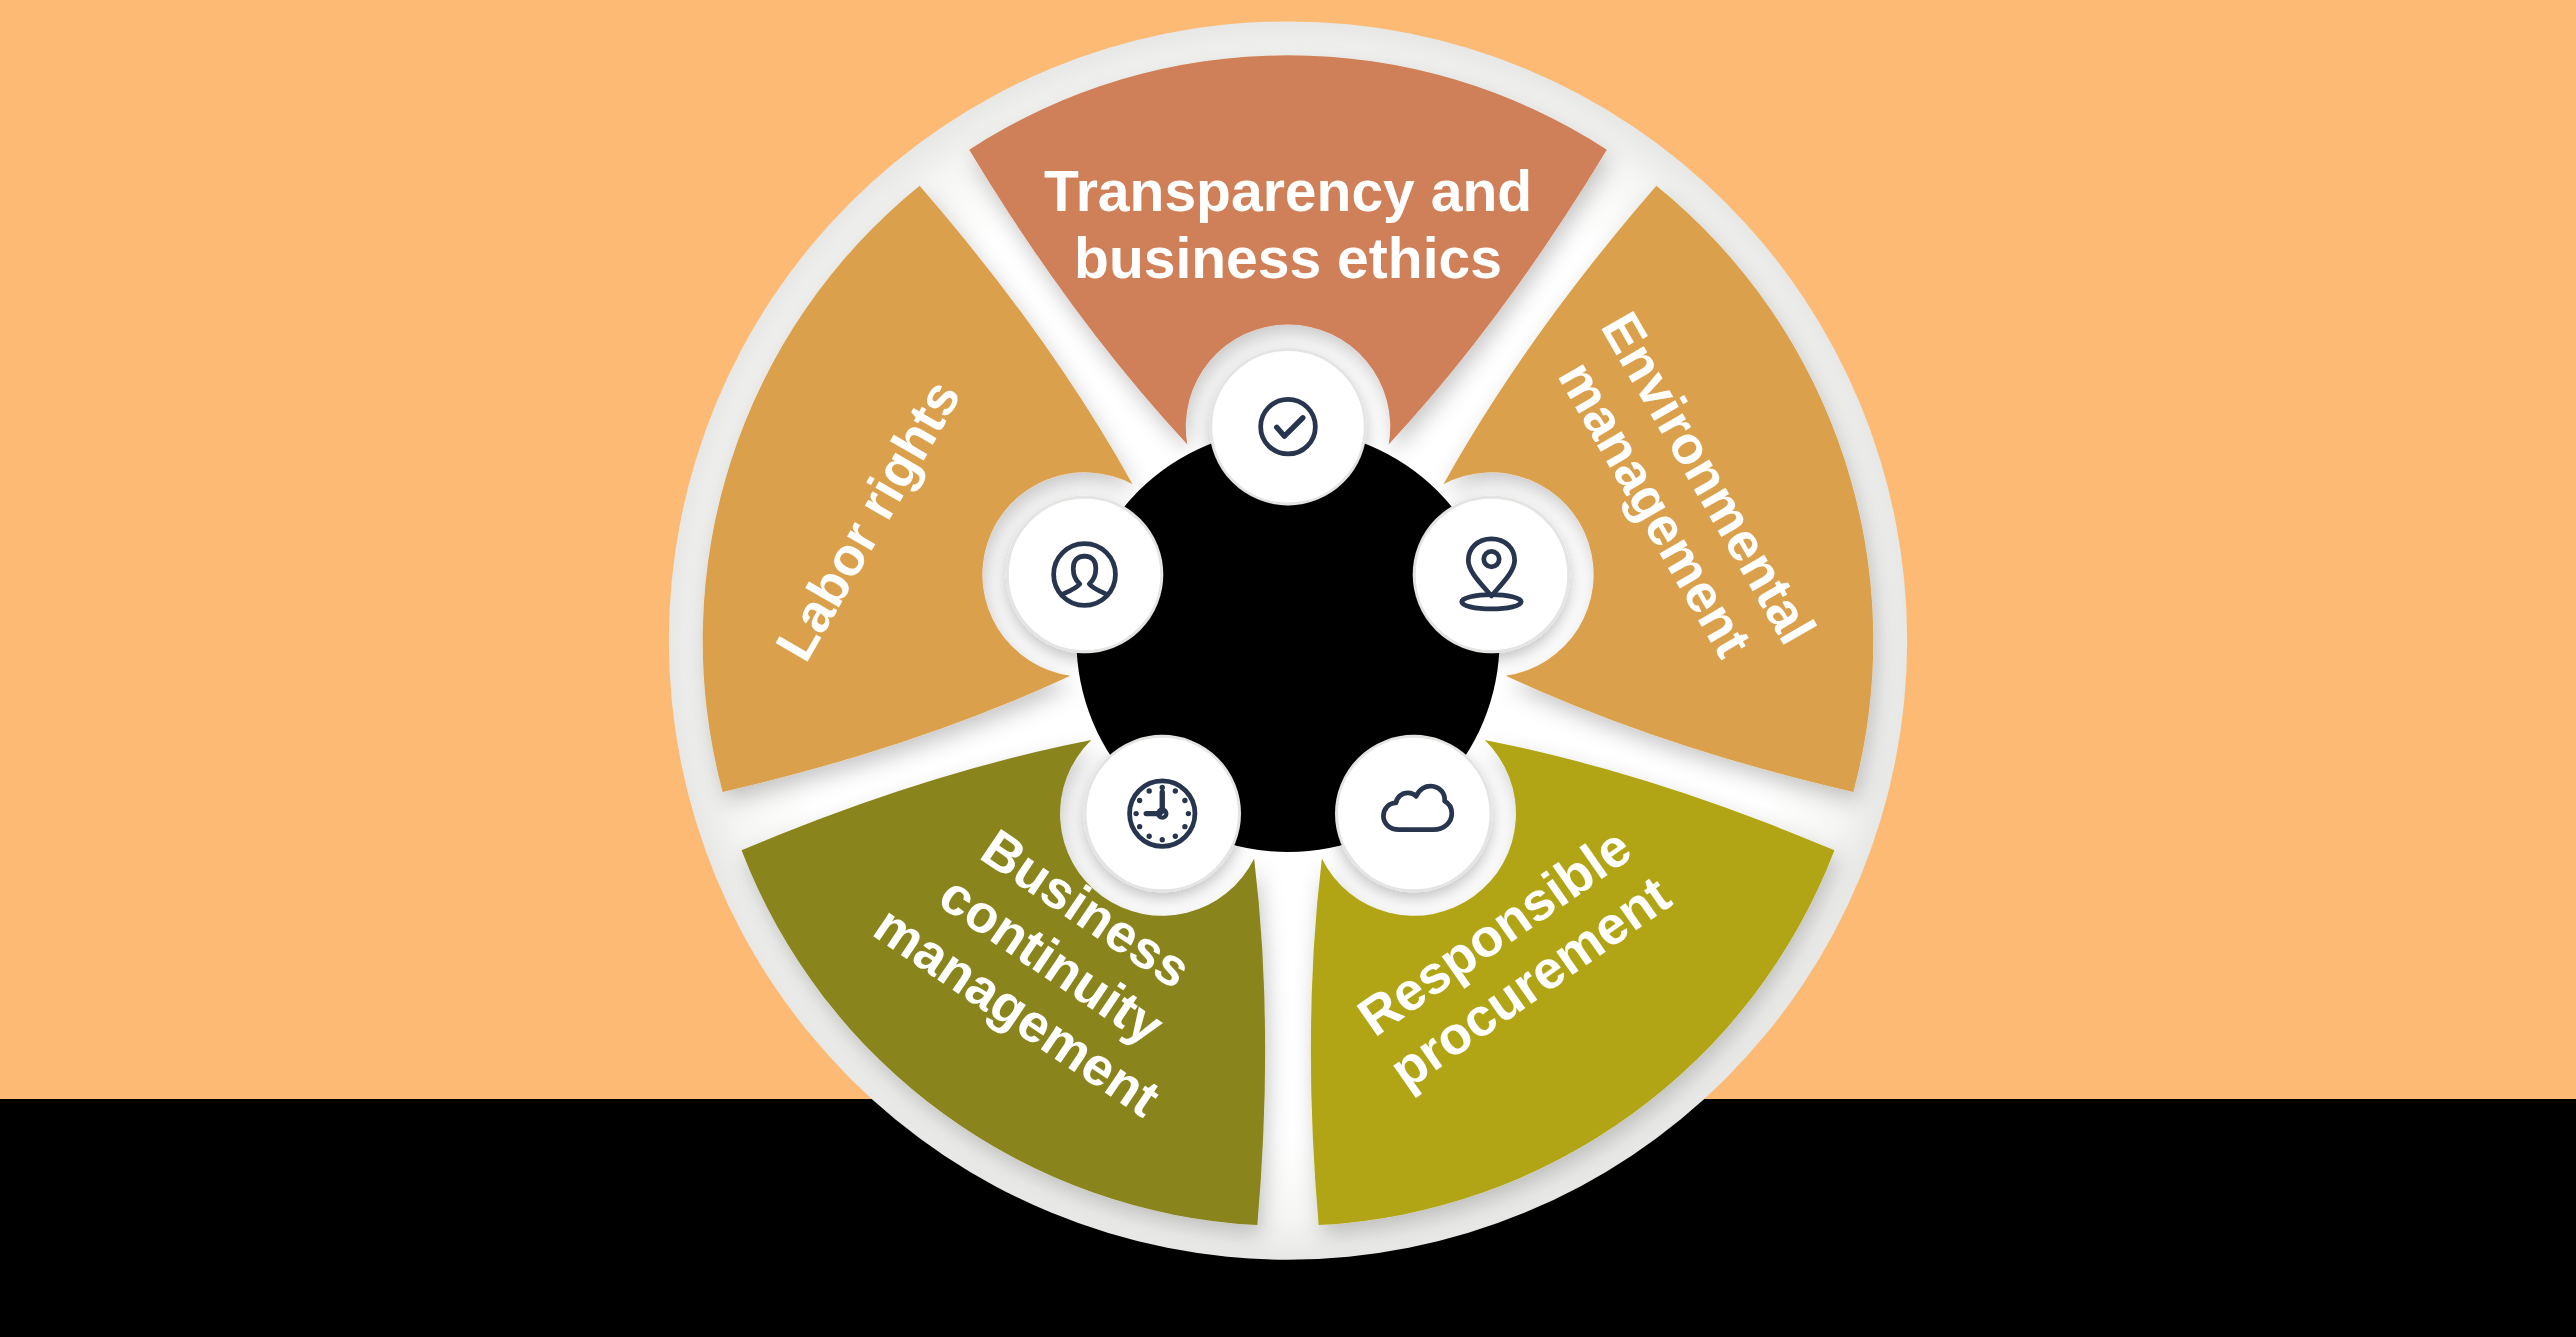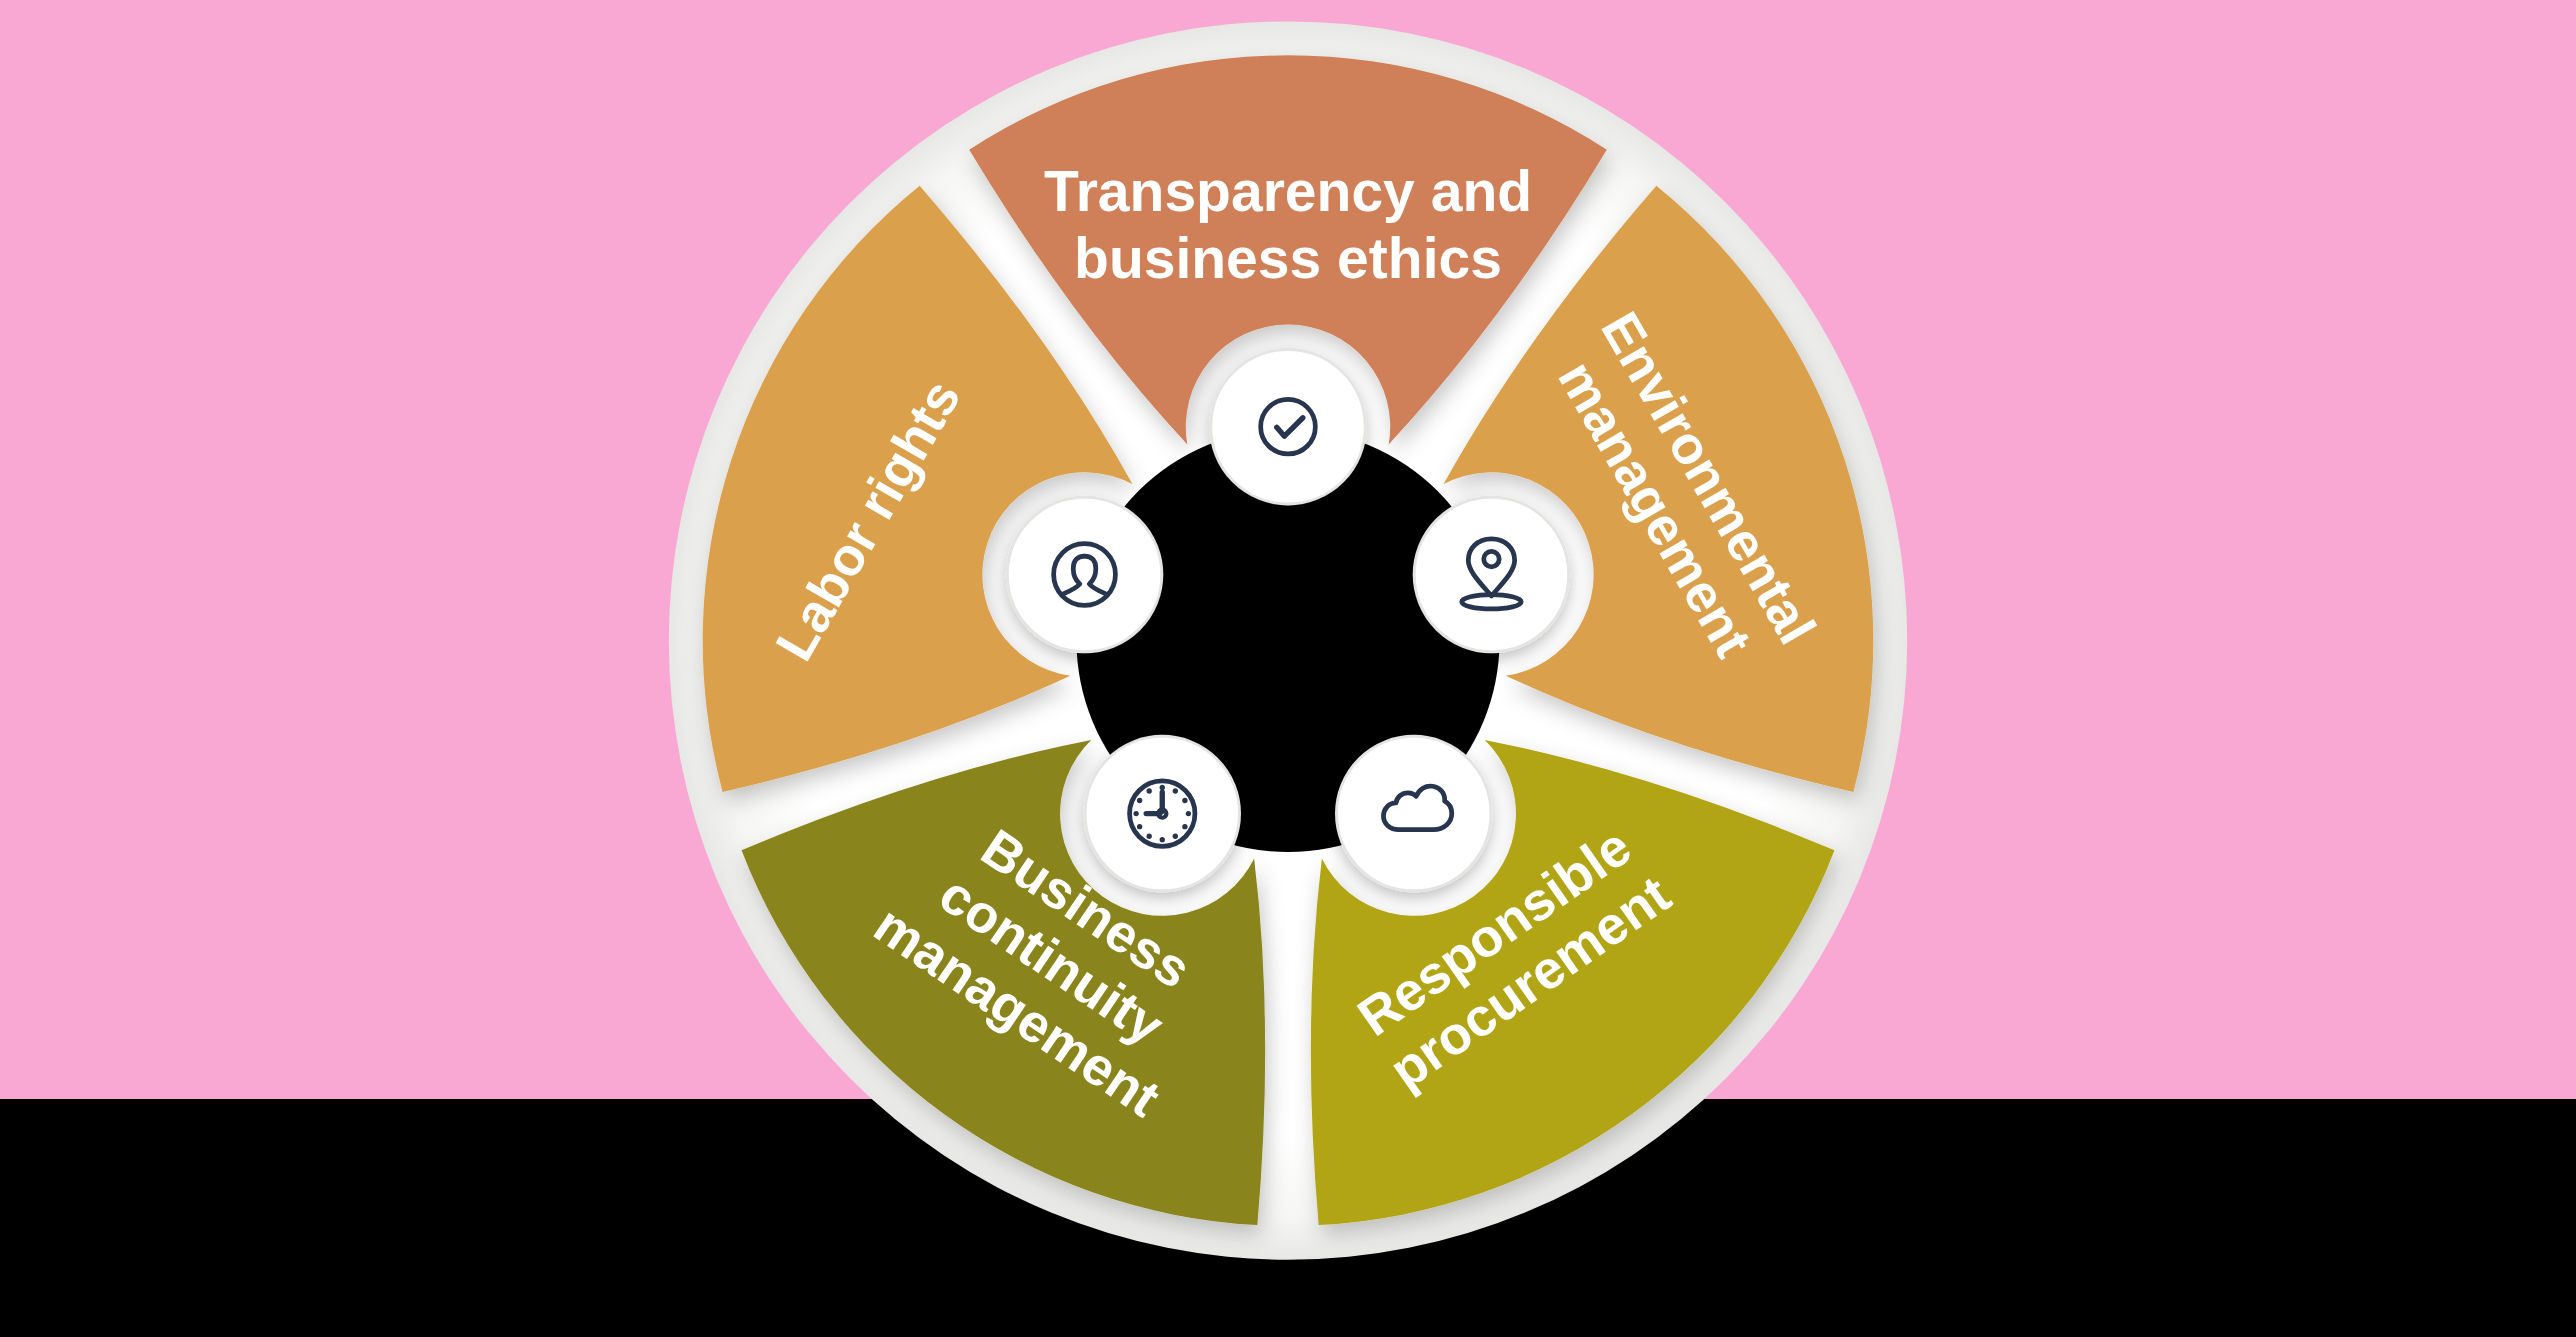--- a/index.html
+++ b/index.html
@@ -7,21 +7,21 @@
     padding: 0;
     background: #000000;
     width: 2576px;
     height: 1337px;
     overflow: hidden;
   }
   #stage {
     position: relative;
     width: 2576px;
     height: 1099px;
-    background: #f9a8d4;
+    background: #fdba74;
   }
   svg { display: block; }
   .seg-label {
     font-family: "Liberation Sans", "DejaVu Sans", sans-serif;
     font-weight: 700;
     fill: #ffffff;
     text-anchor: middle;
     letter-spacing: 0px;
   }
   .petal { stroke: none; }

